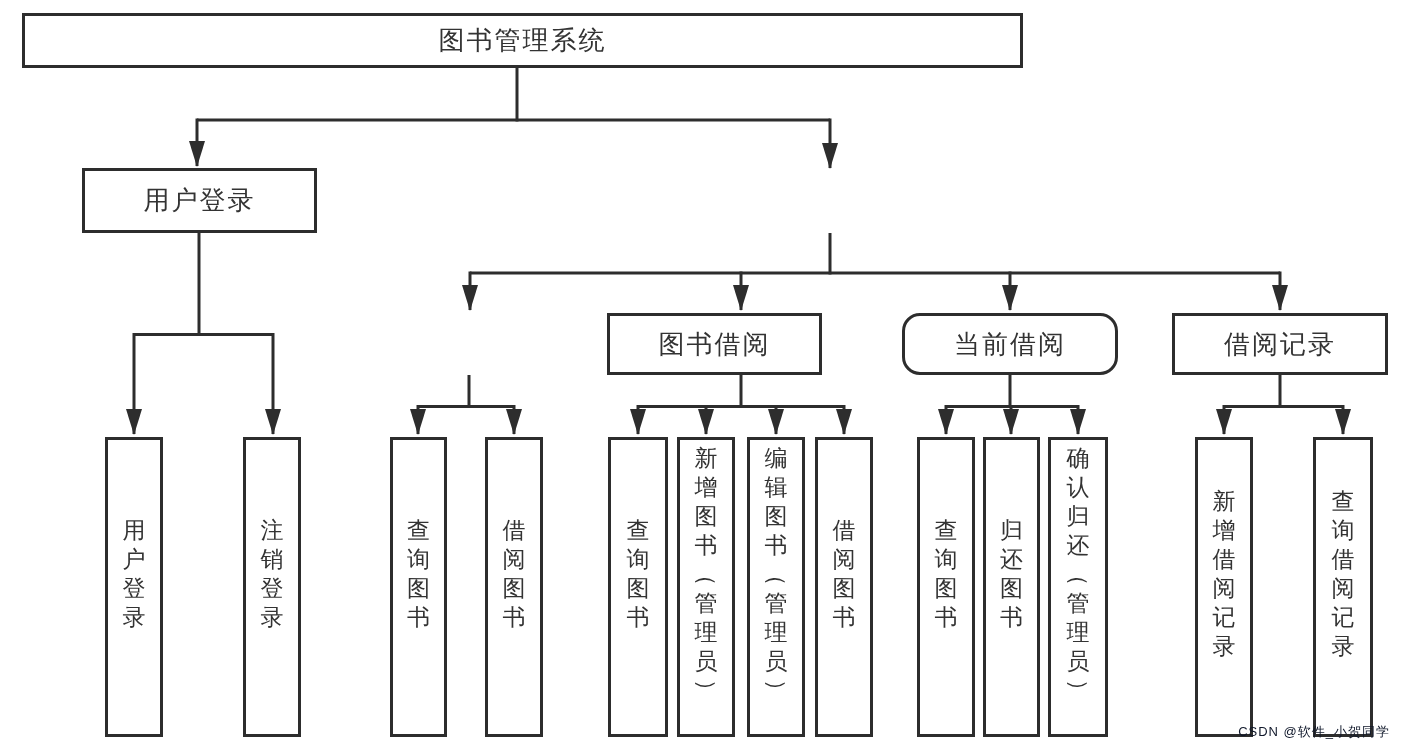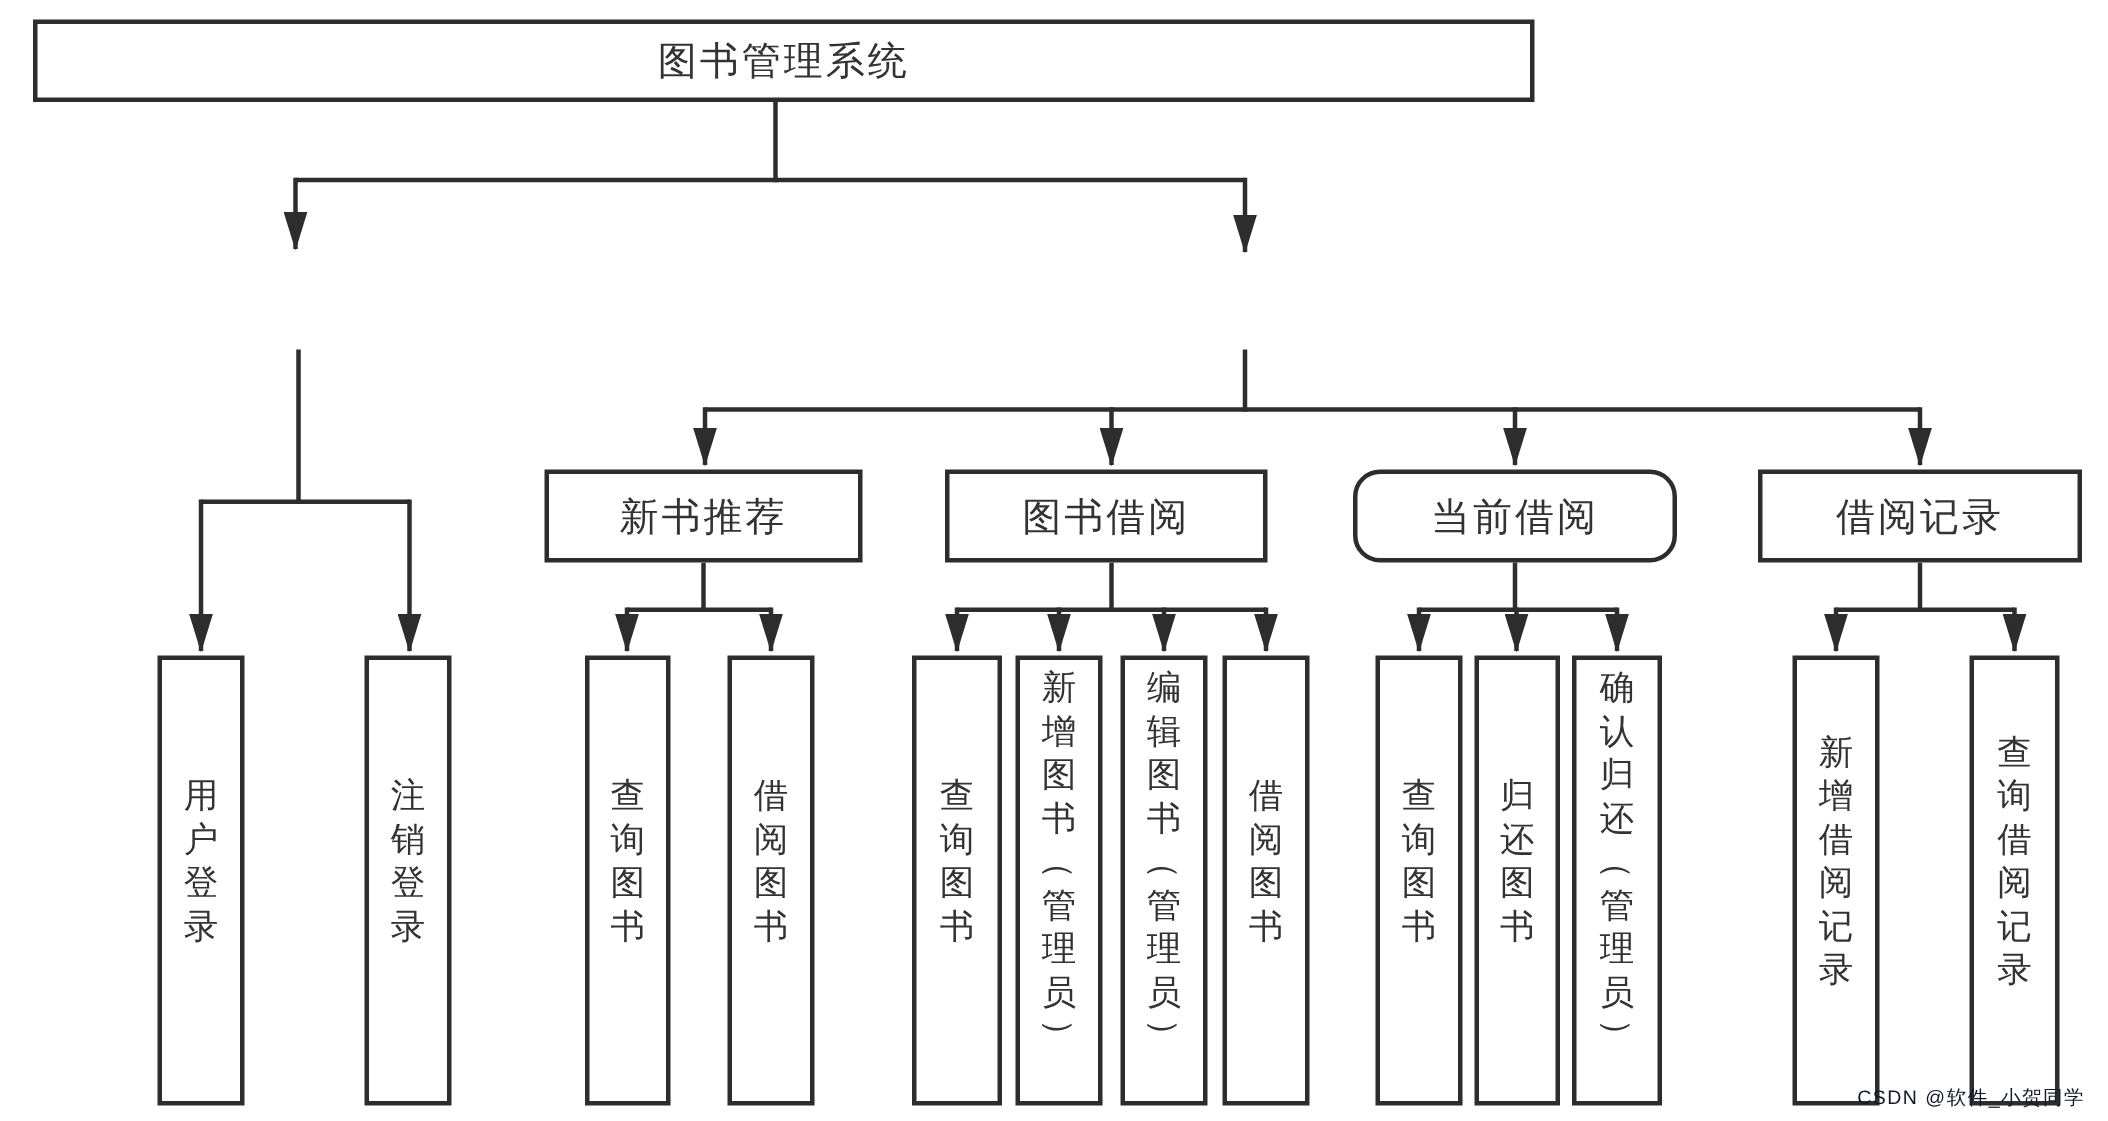--- a/index.html
+++ b/index.html
@@ -109,23 +109,23 @@
 
       <path d="M1280,375 V408"></path>
       <path d="M1224,406.5 H1343"></path>
       <path d="M1224,405 V434" marker-end="url(#arw)"></path>
       <path d="M1343,405 V434" marker-end="url(#arw)"></path>
     </g>
   </svg>
 
   <div class="node h-node" style="left:22px; top:13px; width:1001px; height:55px;">图书管理系统</div>
 
-
-  <div class="node h-node" style="left:363px; top:313px; width:212px; height:62px;">新书推荐</div>
-  <div class="node h-node" style="left:630px; top:313px; width:215px; height:62px;">图书借阅</div>
+  <div class="node h-node" style="left:82px; top:168px; width:235px; height:65px;">用户登录</div>
+
+  <div class="node h-node" style="left:607px; top:313px; width:215px; height:62px;">图书借阅</div>
   <div class="node h-node" style="left:902px; top:313px; width:216px; height:62px;border-radius:18px;">当前借阅</div>
   <div class="node h-node" style="left:1172px; top:313px; width:216px; height:62px;">借阅记录</div>
 
   <div class="node v-node" style="left:105px; top:437px; width:58px; height:300px;">
       <span class="vchar">用</span>
       <span class="vchar">户</span>
       <span class="vchar">登</span>
       <span class="vchar">录</span>
     </div>
   <div class="node v-node" style="left:243px; top:437px; width:58px; height:300px;">

